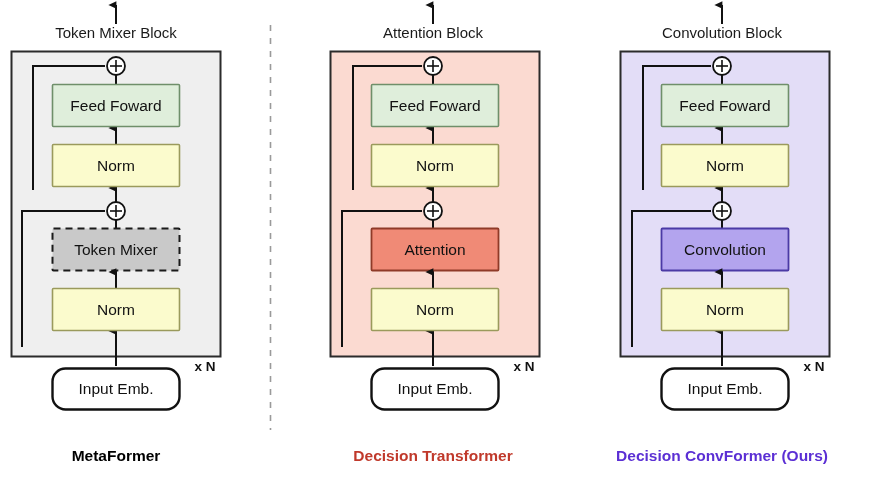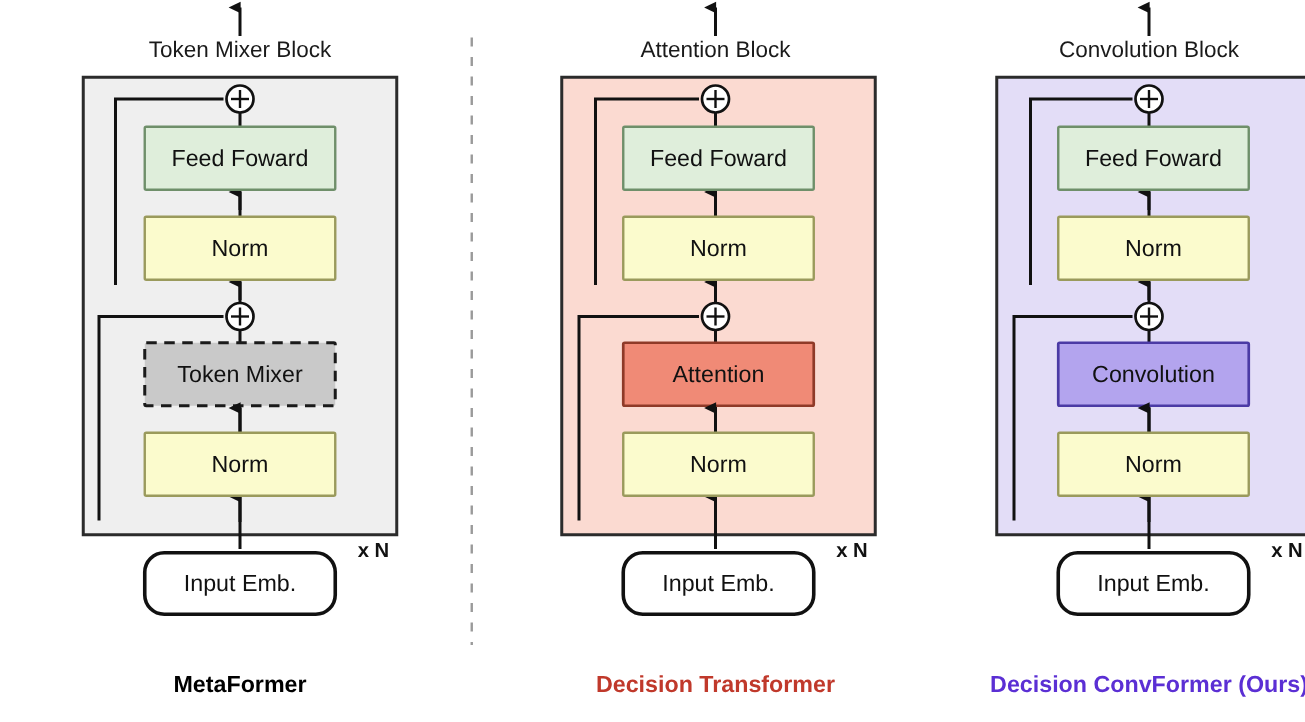--- a/index.html
+++ b/index.html
@@ -10,21 +10,20 @@
   body {
     width: 870px;
     height: 481px;
     font-family: "Liberation Sans", sans-serif;
     overflow: hidden;
   }
   #figure {
     position: relative;
     width: 694px;
     height: 481px;
-    margin-left: 44px;
   }
   svg { display: block; }
   .boxlabel {
     font-family: "Liberation Sans", sans-serif;
     font-size: 15.5px;
     fill: #111111;
     text-anchor: middle;
     dominant-baseline: middle;
   }
   .toptitle {

